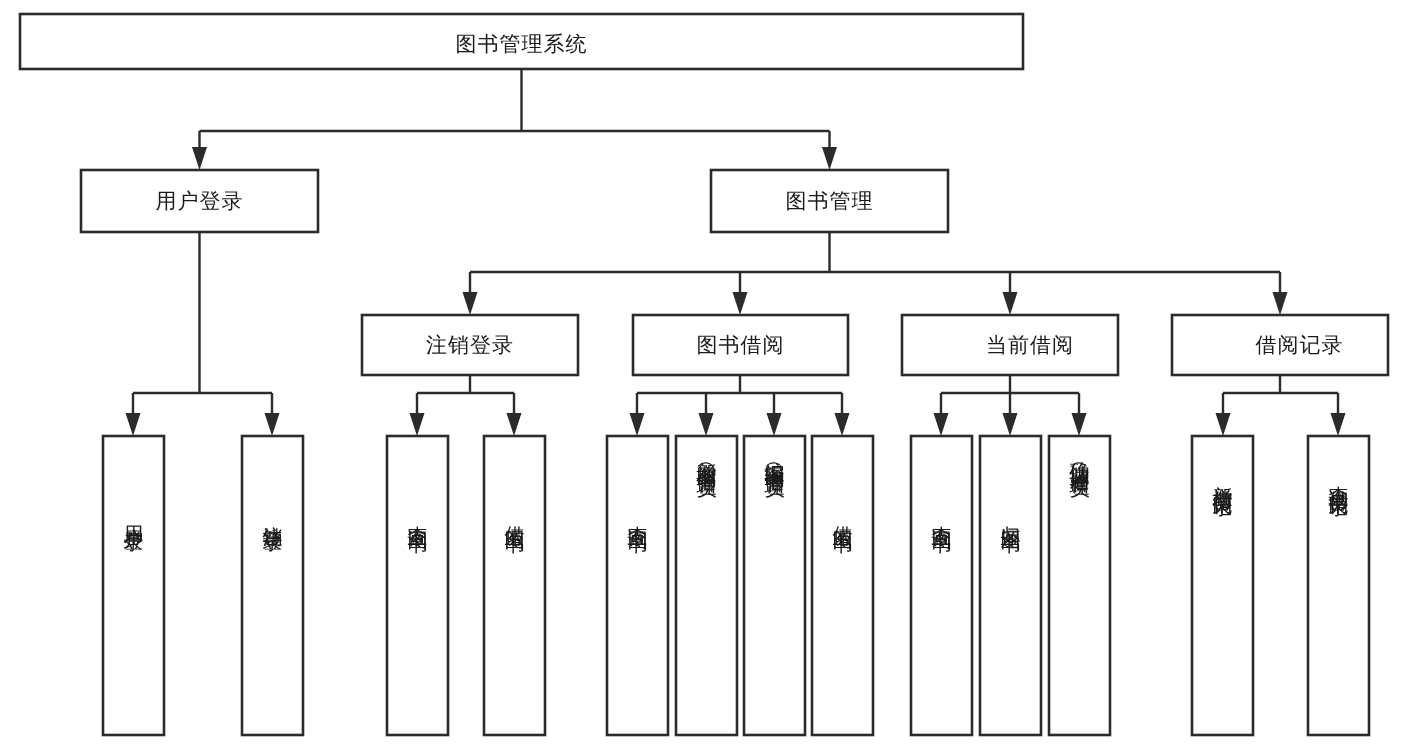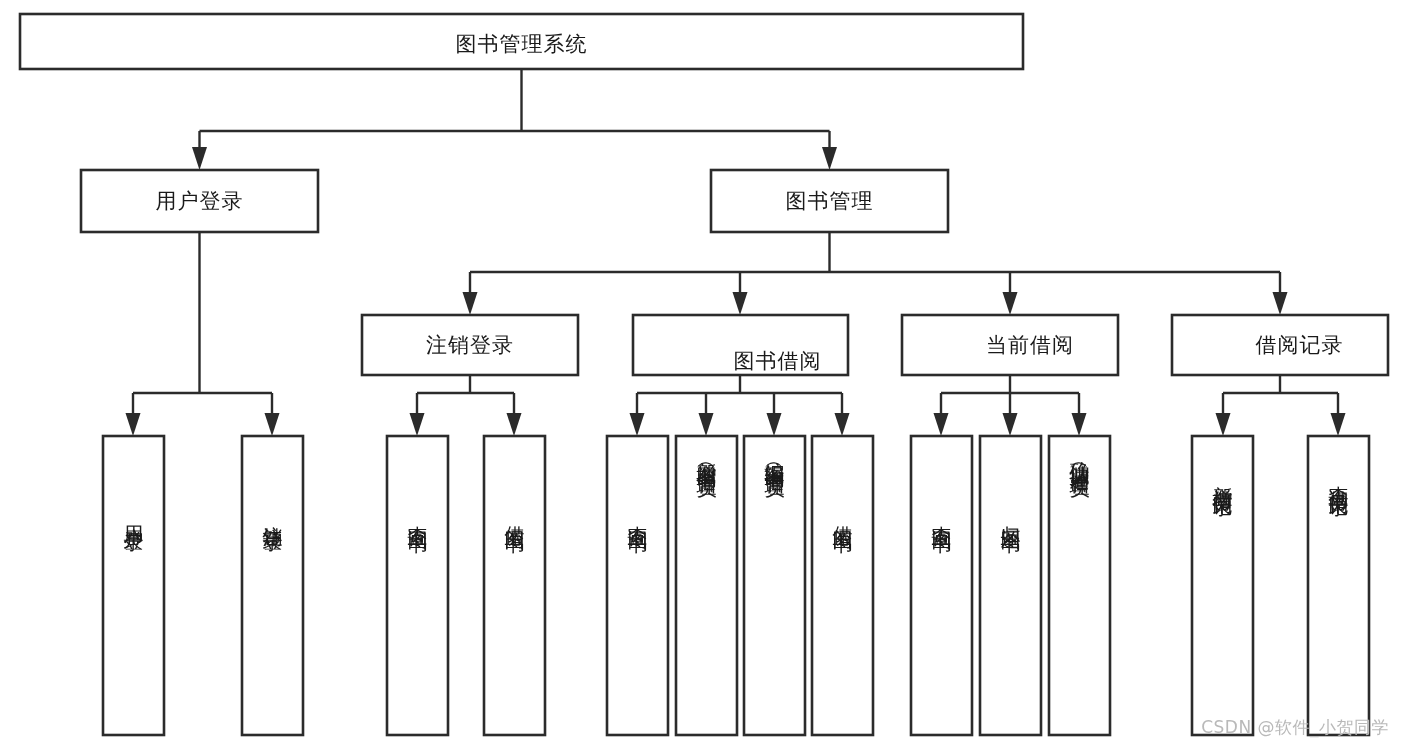--- a/index.html
+++ b/index.html
@@ -210,21 +210,21 @@
   </div>
 
   <div class="hlabel-wrap" style="left:711px; top:170px; width:237px; height:62px;border-radius:21px;">
     <span class="hlabel-text">图书管理</span>
   </div>
 
   <div class="hlabel-wrap" style="left:362px; top:315px; width:216px; height:60px;">
     <span class="hlabel-text">注销登录</span>
   </div>
 
-  <div class="hlabel-wrap" style="left:670px; top:315px; width:215px; height:60px;align-items:flex-end;">
+  <div class="hlabel-wrap" style="left:633px; top:315px; width:215px; height:60px;">
     <span class="hlabel-text">图书借阅</span>
   </div>
 
   <div class="hlabel-wrap" style="left:902px; top:315px; width:216px; height:60px;padding-left:20px;">
     <span class="hlabel-text">当前借阅</span>
   </div>
 
   <div class="hlabel-wrap" style="left:1172px; top:315px; width:239px; height:60px;padding-left:8px;">
     <span class="hlabel-text">借阅记录</span>
   </div>
@@ -266,15 +266,14 @@
     <span class="vlabel-text">确认归还（管理员）</span>
   </div>
 
   <div class="vlabel-wrap" style="left:1192px; top:436px; width:61px; height:299px; padding-top:34px;">
     <span class="vlabel-text">新增借阅记录</span>
   </div>
   <div class="vlabel-wrap" style="left:1308px; top:436px; width:61px; height:299px; padding-top:34px;">
     <span class="vlabel-text">查询借阅记录</span>
   </div>
 
-  <div class="watermark">CSDN @软件_小贺同学</div>
 
 </div>
 
 </body></html>

